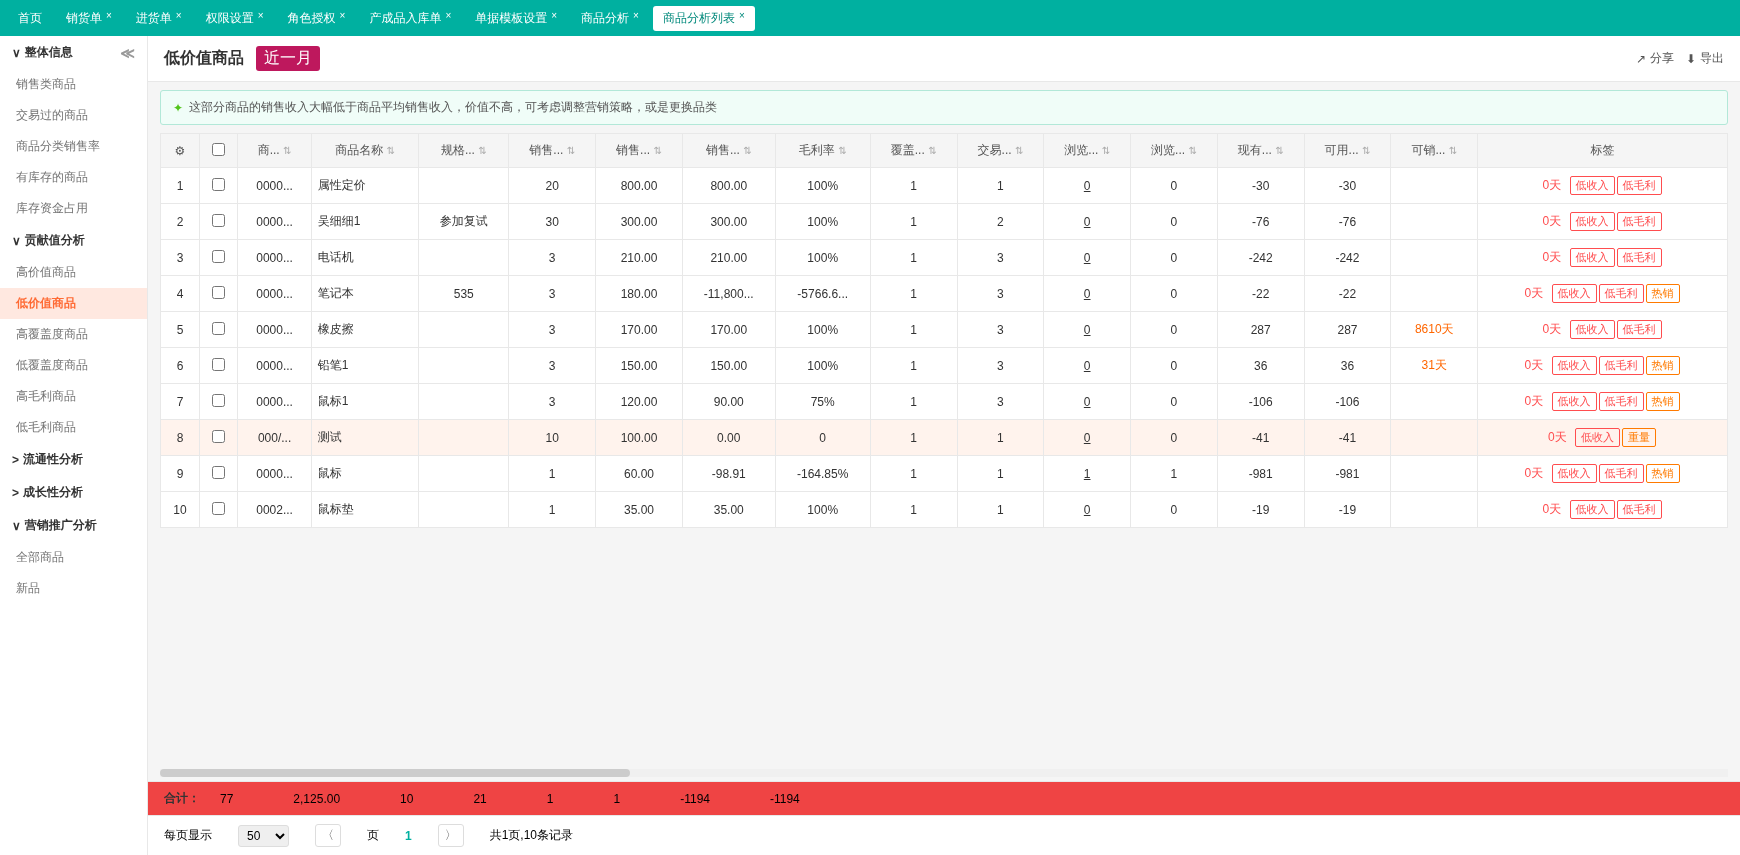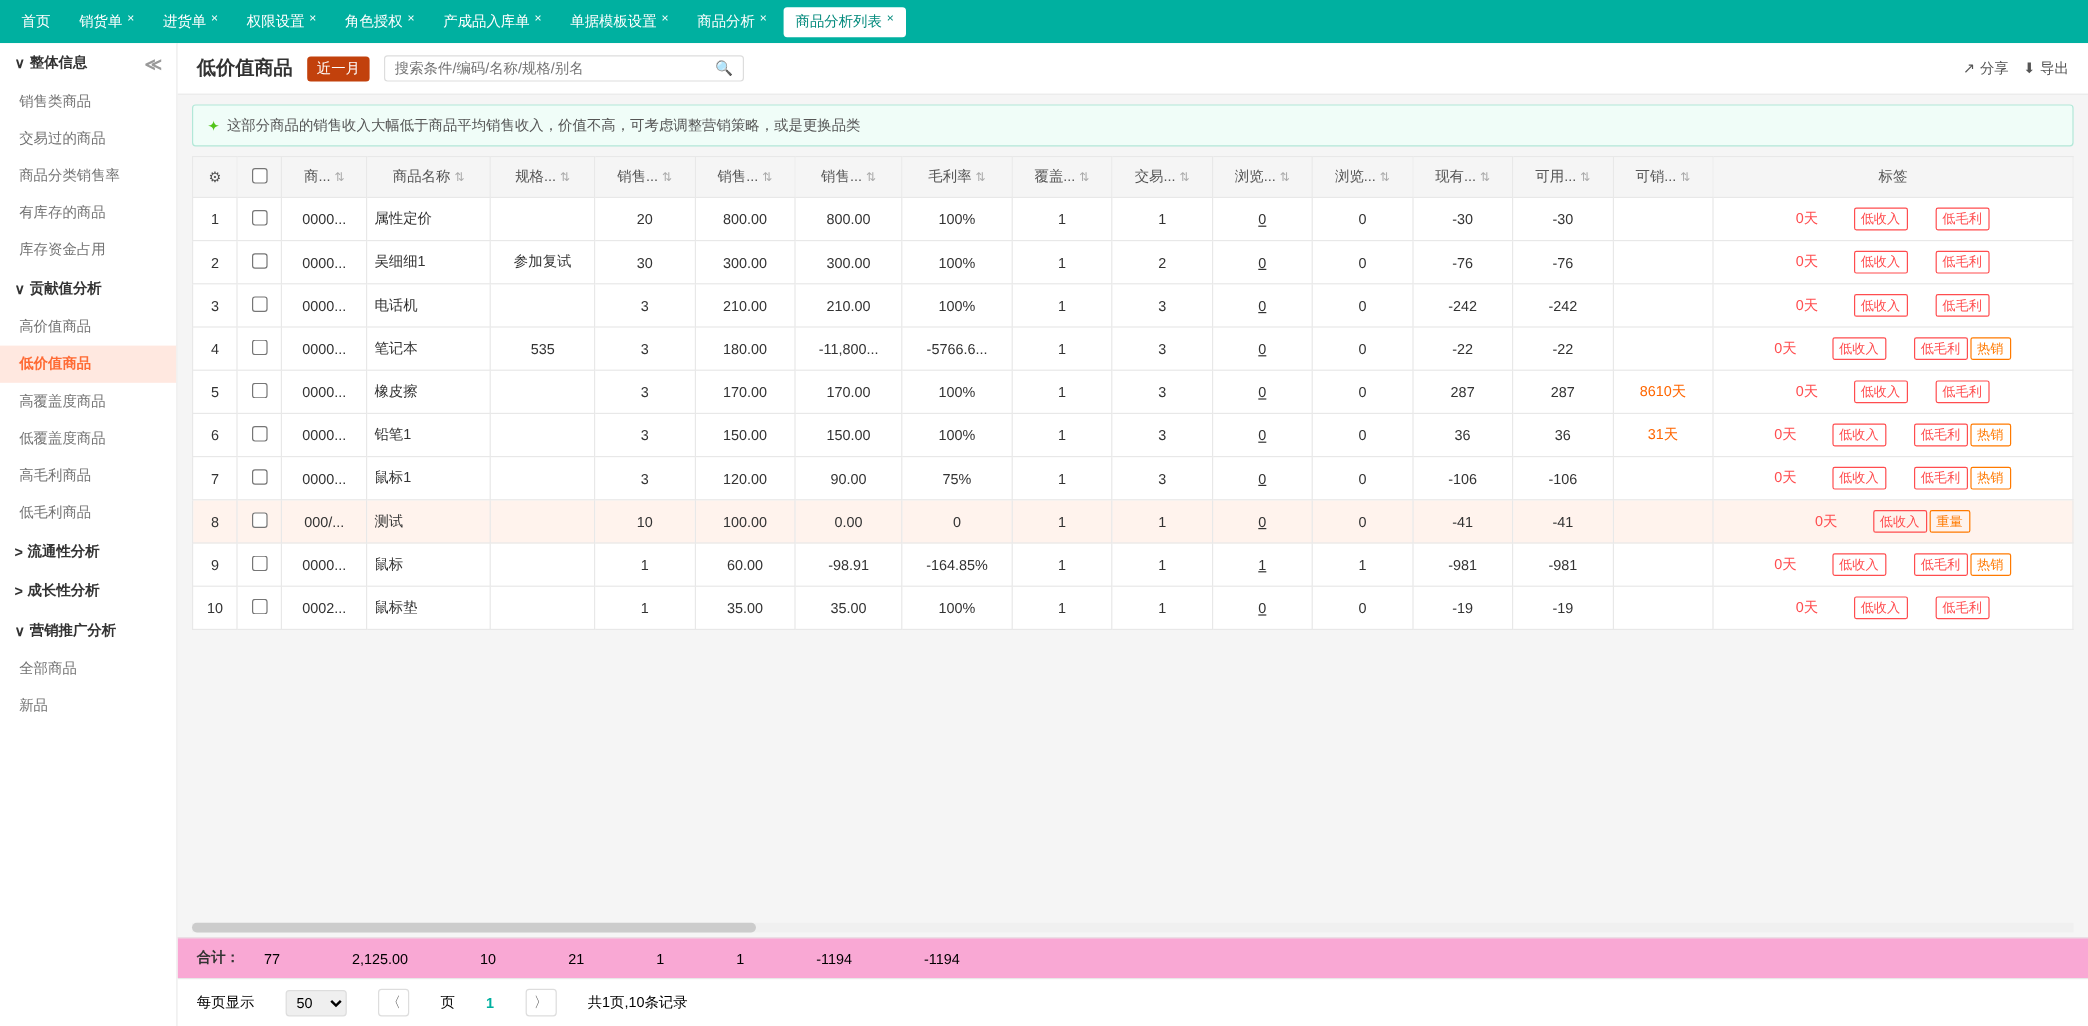--- a/index.html
+++ b/index.html
@@ -71,25 +71,25 @@
       align-items: center;
       gap: 12px;
       border-bottom: 1px solid #e8e8e8;
     }
     .page-title {
       font-size: 16px;
       font-weight: bold;
       color: #333;
     }
     .date-badge {
-      background: #c2410c;
+      background: #be185d;
       color: #fff;
       padding: 2px 8px;
       border-radius: 3px;
-      font-size: 12px;
+      font-size: 16px;
       cursor: pointer;
     }
     .search-box {
       display: flex;
       align-items: center;
       border: 1px solid #ddd;
       border-radius: 3px;
       padding: 3px 8px;
       gap: 4px;
       flex: 1;
@@ -163,27 +163,27 @@
       text-align: center;
       color: #333;
     }
     .tag {
       display: inline-block;
       padding: 1px 5px;
       border-radius: 2px;
       font-size: 11px;
       margin: 1px;
     }
-    .tag-red { color: #ff4d4f; border: 1px solid #ff4d4f; margin-left: 22px; }
+    .tag-red { color: #ff4d4f; border: 1px solid #ff4d4f; }
     .tag-orange { color: #ff7a00; border: 1px solid #ff7a00; }
     .underline { text-decoration: underline; cursor: pointer; }
 
     
     .table-footer {
-      background: #f9a8d4;
+      background: #ef4444;
       padding: 8px 16px;
       display: flex;
       align-items: center;
       border-top: 1px solid #e8e8e8;
     }
     .total-label { color: #333; font-weight: bold; margin-right: 20px; }
     .total-values { display: flex; gap: 60px; }
 
     
     .pagination {
@@ -309,24 +309,20 @@
     </div>
     <div class="sidebar-item">全部商品</div>
     <div class="sidebar-item">新品</div>
   </div>
 
   <div class="main-content">
 
     <div class="content-header">
       <span class="page-title">低价值商品</span>
       <span class="date-badge">近一月</span>
-      <div class="search-box">
-        <input type="text" placeholder="搜索条件/编码/名称/规格/别名" style="">
-        <span style="color:#00b0a0;cursor:pointer">🔍</span>
-      </div>
       <div class="header-actions">
         <div class="action-btn">
           <span>↗</span>
           <span>分享</span>
         </div>
         <div class="action-btn">
           <span>⬇</span>
           <span>导出</span>
         </div>
       </div>

